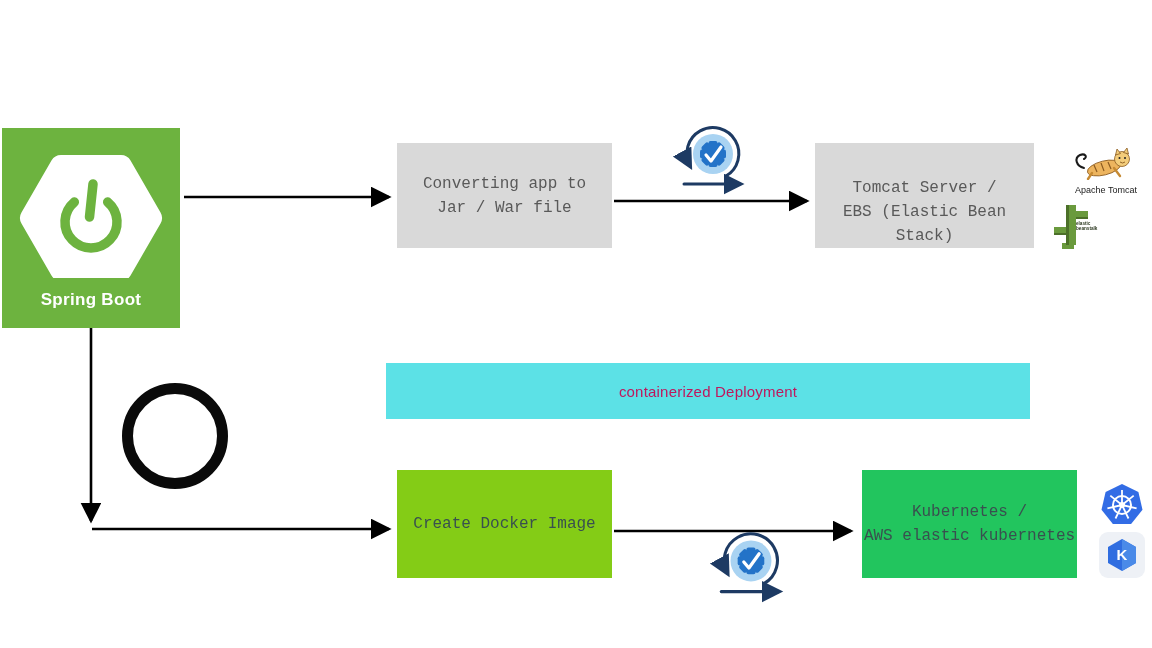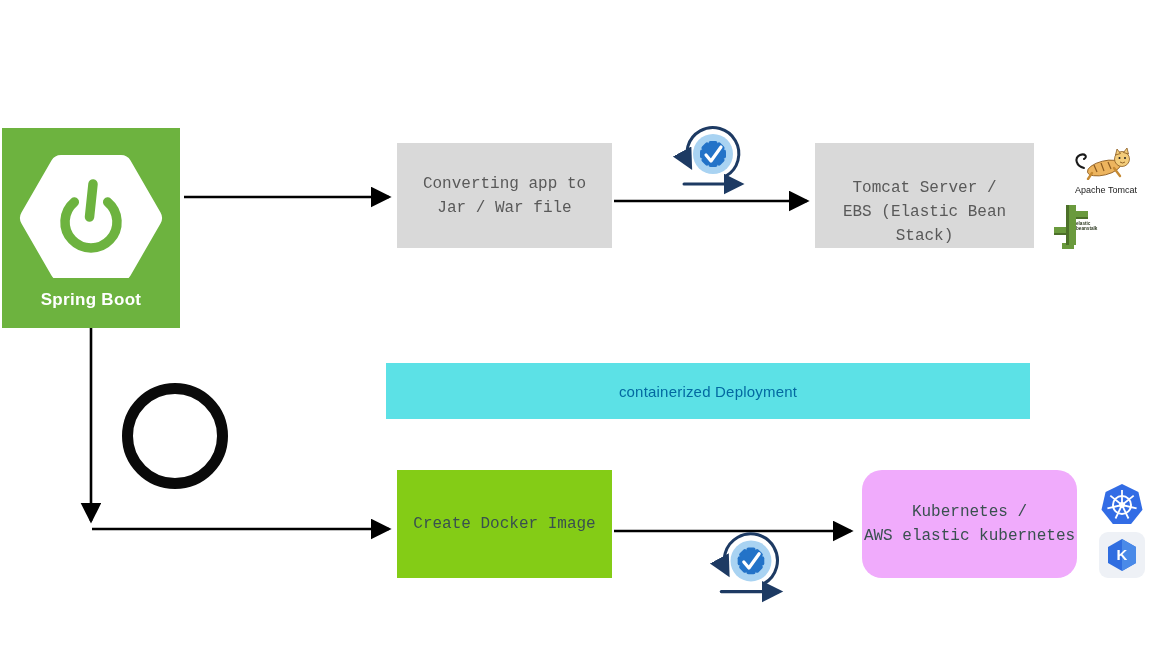--- a/index.html
+++ b/index.html
@@ -5,21 +5,21 @@
   html,body { margin:0; padding:0; background:#fff; }
   .stage {
     position:relative; width:1152px; height:648px; background:#ffffff;
     font-family:"Liberation Sans", sans-serif; overflow:hidden;
   }
   .hdr {
     position:absolute; display:flex; align-items:center; justify-content:center;
     font-size:15px; letter-spacing:.2px;
   }
   .hdr-traditional { left:386px; top:48px; width:644px; height:56px; color:#545454; }
-  .hdr-containerized { left:386px; top:363px; width:644px; height:56px; color:#0369a1; }
+  .hdr-containerized { left:386px; top:363px; width:644px; height:56px; color:#be185d; }
   .node {
     position:absolute; display:flex; align-items:center; justify-content:center;
     text-align:center; font-size:16px; line-height:1.5; white-space:pre-line;font-family:Liberation Mono, monospace;
   }
   .node-gray  { color:#595959; }
   .node-cyan  { color:#39504f; }
   .n-convert { left:397px; top:143px; width:215px; height:105px; }
   .n-tomcat  { left:815px; top:143px; width:219px; height:105px;align-items:flex-end; }
   .n-docker  { left:397px; top:470px; width:215px; height:108px; }
   .n-k8s     { left:862px; top:470px; width:215px; height:108px; }
@@ -167,21 +167,21 @@
       <rect x="28" y="29.5" width="26" height="9" rx="2" transform="rotate(45 41 34)"></rect>
       <rect x="28" y="29.5" width="26" height="9" rx="2" transform="rotate(90 41 34)"></rect>
       <rect x="28" y="29.5" width="26" height="9" rx="2" transform="rotate(135 41 34)"></rect>
       <circle cx="41" cy="34" r="11"></circle>
     </g>
     <polyline points="34,35 39,41 49,27" fill="none" stroke="#ffffff" stroke-width="3.2" stroke-linecap="round" stroke-linejoin="round"></polyline>
     <path d="M 54 56 A 26 26 0 1 0 18 46" fill="none" stroke="#1d3a63" stroke-width="3" stroke-linecap="round" marker-end="url(#nav2)"></path>
     <path d="M 12 64 L 68 64" fill="none" stroke="#1d3a63" stroke-width="3" stroke-linecap="round" marker-end="url(#nav2)"></path>
   </svg>
 
-  <div class="node node-cyan n-k8s" style="background:#f0abfc;border-radius:20px;">
+  <div class="node node-cyan n-k8s" style="background:#22c55e;">
     <span>Kubernetes /
 AWS elastic kubernetes</span>
   </div>
 
   <svg class="abs" style="left:1099px; top:482px;" width="46" height="46" viewBox="0 0 46 46">
     <polygon points="23,2 39.4,9.9 43.5,27.7 32.1,41.9 13.9,41.9 2.5,27.7 6.6,9.9" fill="#326ce5"></polygon>
     <circle cx="23" cy="23" r="9" fill="none" stroke="#ffffff" stroke-width="2"></circle>
     <g stroke="#ffffff" stroke-width="1.8">
       <line x1="23" y1="23" x2="23" y2="8"></line>
       <line x1="23" y1="23" x2="34.7" y2="13.6"></line>

